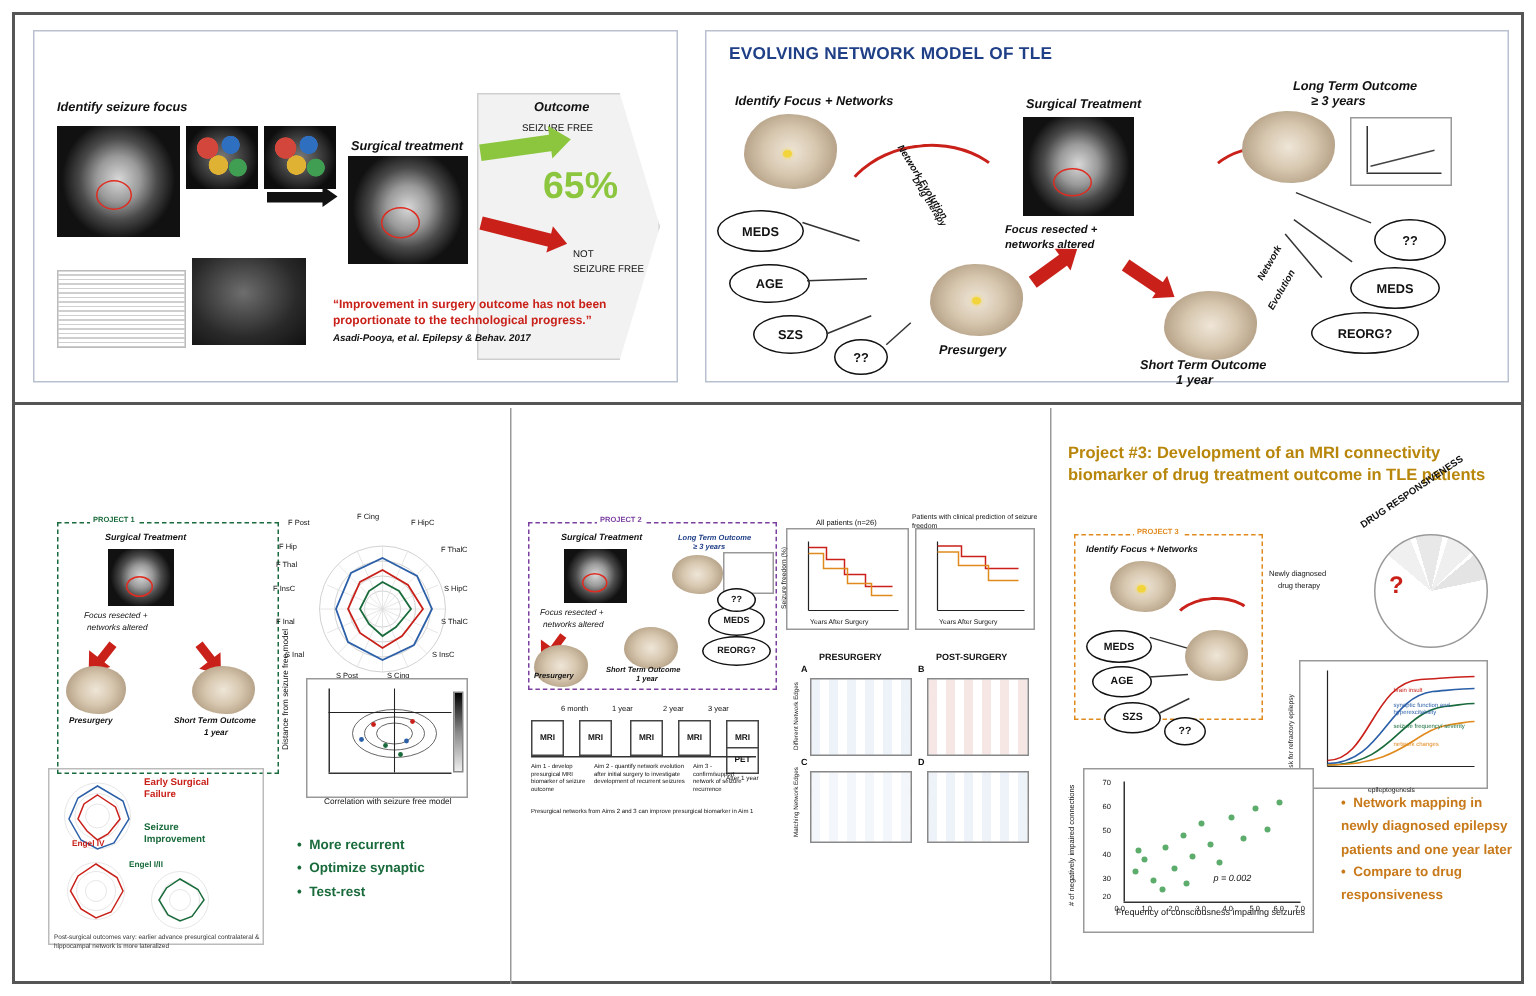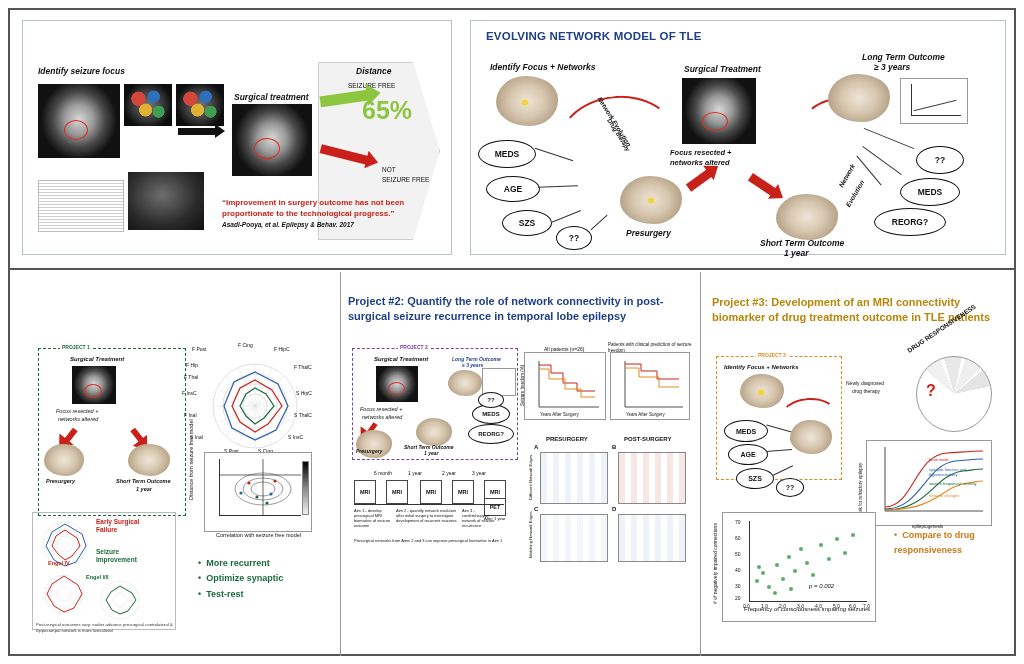--- a/index.html
+++ b/index.html
@@ -317,24 +317,24 @@
   <div class="brainimg photo" style="left:128px; top:172px; width:76px; height:58px;"></div>
 
   <div class="arrow-blk" style="left:178px; top:128px; width:38px;"></div>
 
   <div class="lbl lbl-i" style="left:234px; top:92px;">Surgical treatment</div>
   <div class="brainimg mri" style="left:232px; top:104px; width:80px; height:72px;">
     <div class="redcircle" style="left:22px; top:34px; width:24px; height:19px;"></div>
   </div>
 
   <div class="chev" style="left:318px; top:62px; width:120px; height:176px; clip-path: polygon(0 0, 78% 0, 100% 50%, 78% 100%, 0 100%);"></div>
-  <div class="lbl lbl-i lbl-b" style="left:356px; top:66px;">Distance</div>
+  <div class="lbl lbl-i lbl-b" style="left:356px; top:66px;">Outcome</div>
   <div class="lbl tiny" style="left:348px; top:82px; font-size:6.5px;">SEIZURE FREE</div>
   <div class="arrow-green" style="left:320px; top:93px; width:48px; transform: rotate(-8deg);"></div>
-  <div class="bigpct" style="left:362px; top:96px;">65%</div>
+  <div class="bigpct" style="left:362px; top:110px;">65%</div>
   <div class="arrow-red" style="left:320px; top:150px; width:48px; transform: rotate(14deg);"></div>
   <div class="lbl tiny" style="left:382px; top:166px; font-size:6.5px;">NOT</div>
   <div class="lbl tiny" style="left:382px; top:176px; font-size:6.5px;">SEIZURE FREE</div>
 
   <div class="quote" style="left:222px; top:198px;">
     <span>“Improvement in surgery outcome has not been proportionate to the technological progress.”</span>
     <span class="cite">Asadi-Pooya, et al. Epilepsy &amp; Behav. 2017</span>
   </div>
 
   <div class="panel-box top-right-box"></div>
@@ -518,21 +518,20 @@
   <div class="lbl xtiny" style="left:36px; top:622px; width:140px; font-size:4.3px; line-height:1.3; color:#333;">Post-surgical outcomes vary: earlier advance presurgical contralateral &amp; hippocampal network is more lateralized</div>
 
   <div class="bullets b-green" style="left:186px; top:556px;">
     <ul>
       <li>More recurrent</li>
       <li>Optimize synaptic</li>
       <li>Test-rest</li>
     </ul>
   </div>
 
-  <div class="proj-title p2t">Project #2: Quantify the role of network connectivity in post-surgical seizure recurrence in temporal lobe epilepsy</div>
 
   <div class="dashbox dash-purple" style="left:352px; top:348px; width:166px; height:112px;"></div>
   <div class="lbl xtiny" style="left:398px; top:344px; color:#7b3fa0; font-weight:bold; background:#fff; padding:0 2px;">PROJECT 2</div>
 
   <div class="lbl xtiny lbl-i" style="left:374px; top:356px; font-size:6px; font-weight:bold;">Surgical Treatment</div>
   <div class="brainimg mri" style="left:376px; top:366px; width:42px; height:36px;">
     <div class="redcircle" style="left:12px; top:16px; width:15px; height:11px;"></div>
   </div>
   <div class="lbl xtiny" style="left:360px; top:406px; font-size:5.5px; font-style:italic;">Focus resected +</div>
   <div class="lbl xtiny" style="left:362px; top:414px; font-size:5.5px; font-style:italic;">networks altered</div>
@@ -690,16 +689,17 @@
     <div class="scatter-dot" style="left:50px; top:78px;"></div>
     <div class="scatter-dot" style="left:66px; top:74px;"></div>
     <div class="scatter-dot" style="left:34px; top:52px;"></div>
     <div class="lbl xtiny" style="left:86px; top:70px; font-size:6px; font-style:italic;">p = 0.002</div>
   </div>
   <div class="lbl xtiny" style="left:712px; top:604px; font-size:5px; transform:rotate(-90deg); transform-origin:left top; width:90px;"># of negatively impaired connections</div>
   <div class="lbl xtiny" style="left:744px; top:606px; font-size:6px;">Frequency of consciousness impairing seizures</div>
 
   <div class="bullets b-orange" style="left:882px; top:528px; width:130px;">
     <ul>
+      <li>Network mapping in newly diagnosed epilepsy patients and one year later</li>
       <li>Compare to drug responsiveness</li>
     </ul>
   </div>
 </div>
 
 </body></html>

